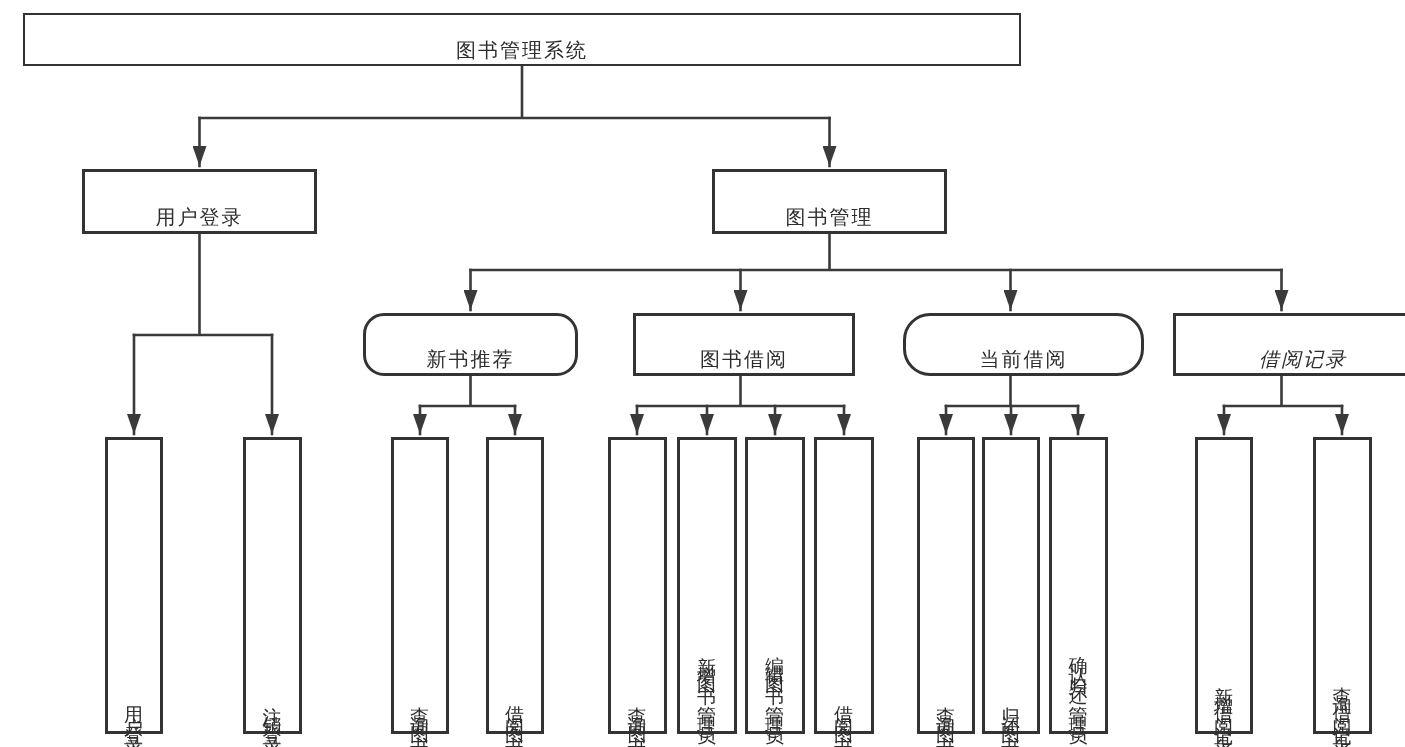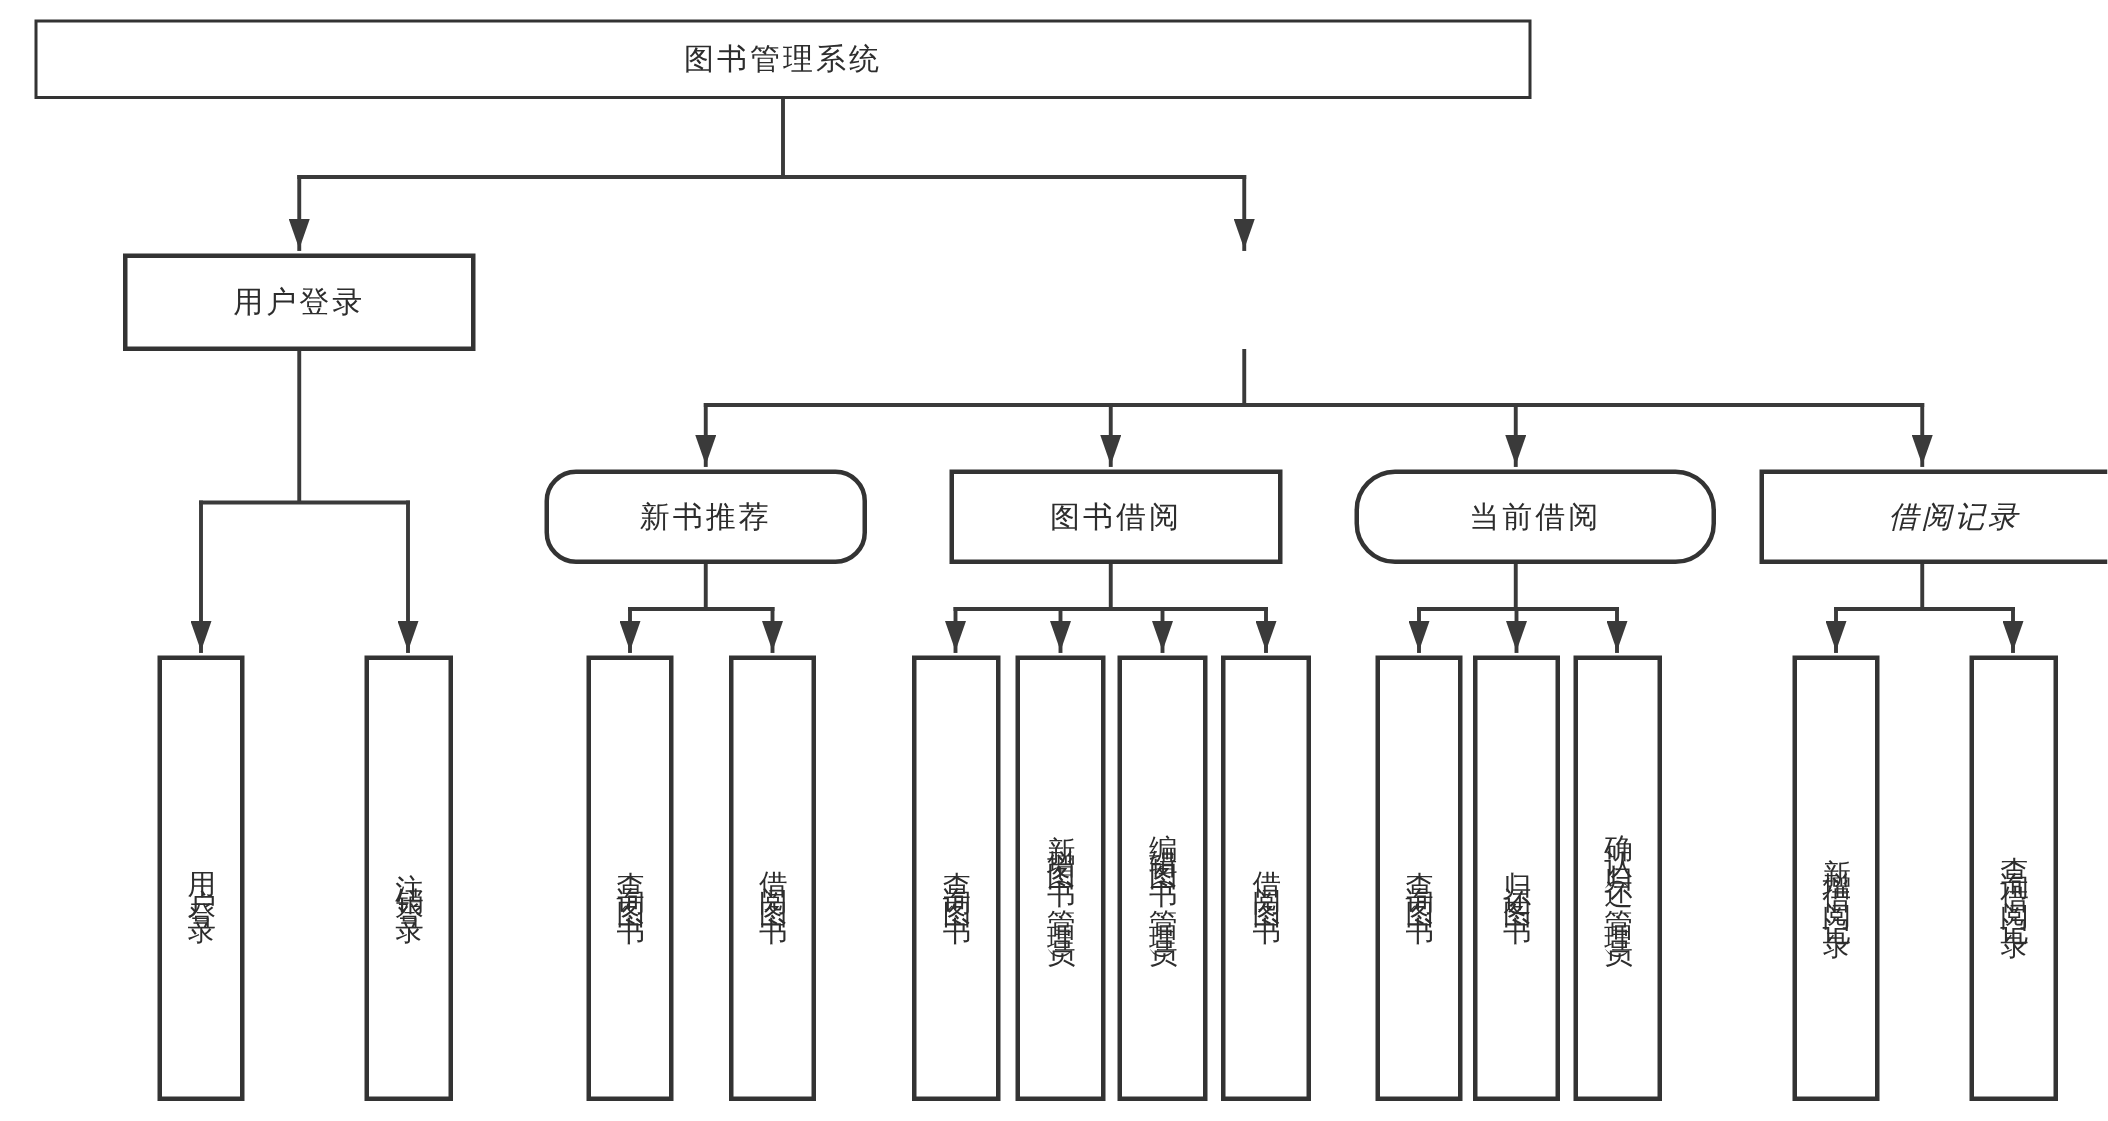--- a/index.html
+++ b/index.html
@@ -16,21 +16,21 @@
     left: 0; top: 0;
     width: 1405px; height: 747px;
     pointer-events: none;
   }
   .node {
     position: absolute;
     background: #ffffff;
     border: 3px solid #333333;
     box-sizing: border-box;
     display: flex;
-    align-items: center;
+    align-items: flex-end;
     justify-content: center;
     color: #2d2d2d;
     z-index: 2;
   }
   .node.root { border-width: 2px; }
   .node.h span {
     font-size: 20px;
     letter-spacing: 2px;
     white-space: nowrap;
   }
@@ -101,20 +101,23 @@
     </g>
   </svg>
 
   <div class="node h root" style="left:23px; top:13px; width:998px; height:53px;">
     <span>图书管理系统</span>
   </div>
 
   <div class="node h" style="left:82px; top:169px; width:235px; height:65px;">
     <span>用户登录</span>
   </div>
+  <div class="node h" style="left:712px; top:169px; width:235px; height:65px;">
+    <span>图书管理</span>
+  </div>
 
   <div class="node h" style="left:363px; top:313px; width:215px; height:63px;border-radius:21px;">
     <span>新书推荐</span>
   </div>
   <div class="node h" style="left:633px; top:313px; width:222px; height:63px;">
     <span>图书借阅</span>
   </div>
   <div class="node h" style="left:903px; top:313px; width:241px; height:63px;border-radius:27px;">
     <span>当前借阅</span>
   </div>

